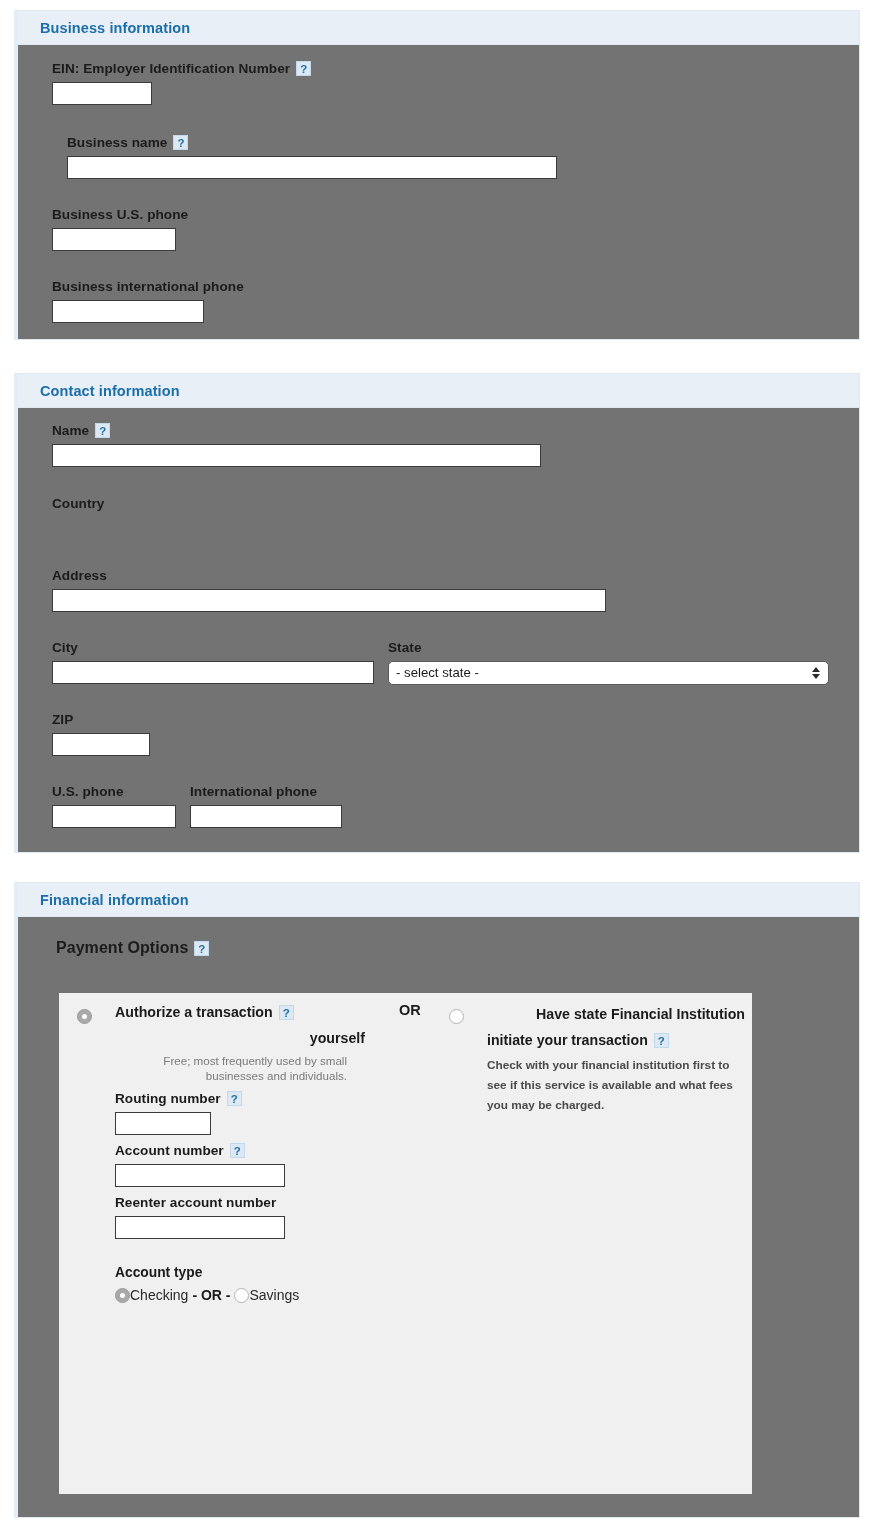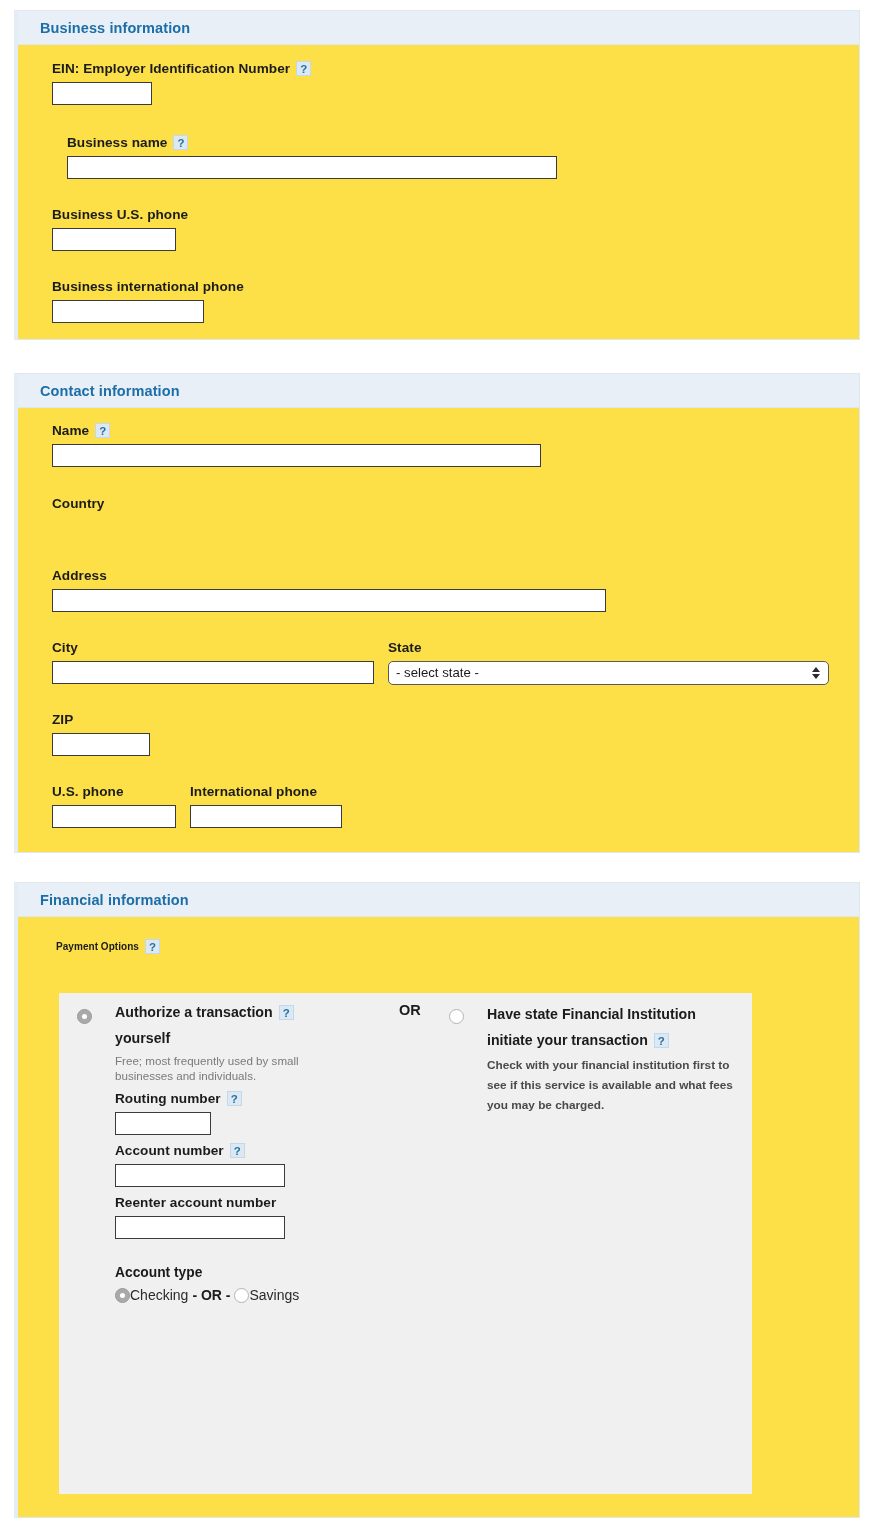--- a/index.html
+++ b/index.html
@@ -18,21 +18,21 @@
   .page {
     position: relative;
     width: 879px;
     height: 1536px;
     overflow: hidden;
   }
 
   
   .card {
     position: absolute;
-    background: #fde047;
+    background: #737373;
     border: 1px solid #dfe7ef;
     border-left: 4px solid #e3edf7;
     box-sizing: border-box;
   }
   .card-header {
     background: #e9eff7;
     height: 34px;
     line-height: 34px;
     padding-left: 22px;
     box-sizing: border-box;
@@ -162,20 +162,21 @@
   .radio.off {
     background: #ffffff;
     border: 1.3px solid #b4b4b4;
   }
 
   .opt-title {
     font-size: 14.2px;
     font-weight: bold;
     color: #1b1b1b;
     line-height: 26px;
+    text-align: right;
   }
   .opt-desc {
     font-size: 11.6px;
     color: #7a7a7a;
     line-height: 15px;
     margin-top: 2px;
   }
   .opt-desc-dark {
     font-size: 11.8px;
     color: #4a4a4a;
@@ -319,35 +320,35 @@
     </div>
   </div>
 
   <div class="card" style="left:14px; top:882px; width:846px; height:636px;">
     <div class="card-header">
       <span class="card-header-title">Financial information</span>
     </div>
     <div class="card-body">
 
       <div class="label-row" style="position:absolute; left:38px; top:22px;">
-        <span class="field-label" style="font-size:10px;">Payment Options</span>
+        <span class="field-label" style="font-size:16px;">Payment Options</span>
         <span class="help-icon">?</span>
       </div>
 
       <div class="payment-panel" style="left:41px; top:76px; width:693px; height:501px;">
 
         <span class="radio on" style="position:absolute; left:18px; top:16px;"></span>
 
         <div style="position:absolute; left:56px; top:6px; width:250px;">
           <div class="label-row">
             <span class="opt-title">Authorize a transaction</span>
             <span class="help-icon">?</span>
           </div>
           <div class="opt-title">yourself</div>
-          <div class="opt-desc" style="width:232px;">Free; most frequently used by small businesses and individuals.</div>
+          <div class="opt-desc" style="width:232px;text-align:right;">Free; most frequently used by small businesses and individuals.</div>
 
           <div style="margin-top:8px;">
             <div class="label-row">
               <span class="field-label">Routing number</span>
               <span class="help-icon">?</span>
             </div>
             <input class="txt-input" type="text" style="width: 96px;" value="">
           </div>
 
           <div style="margin-top:8px;">

